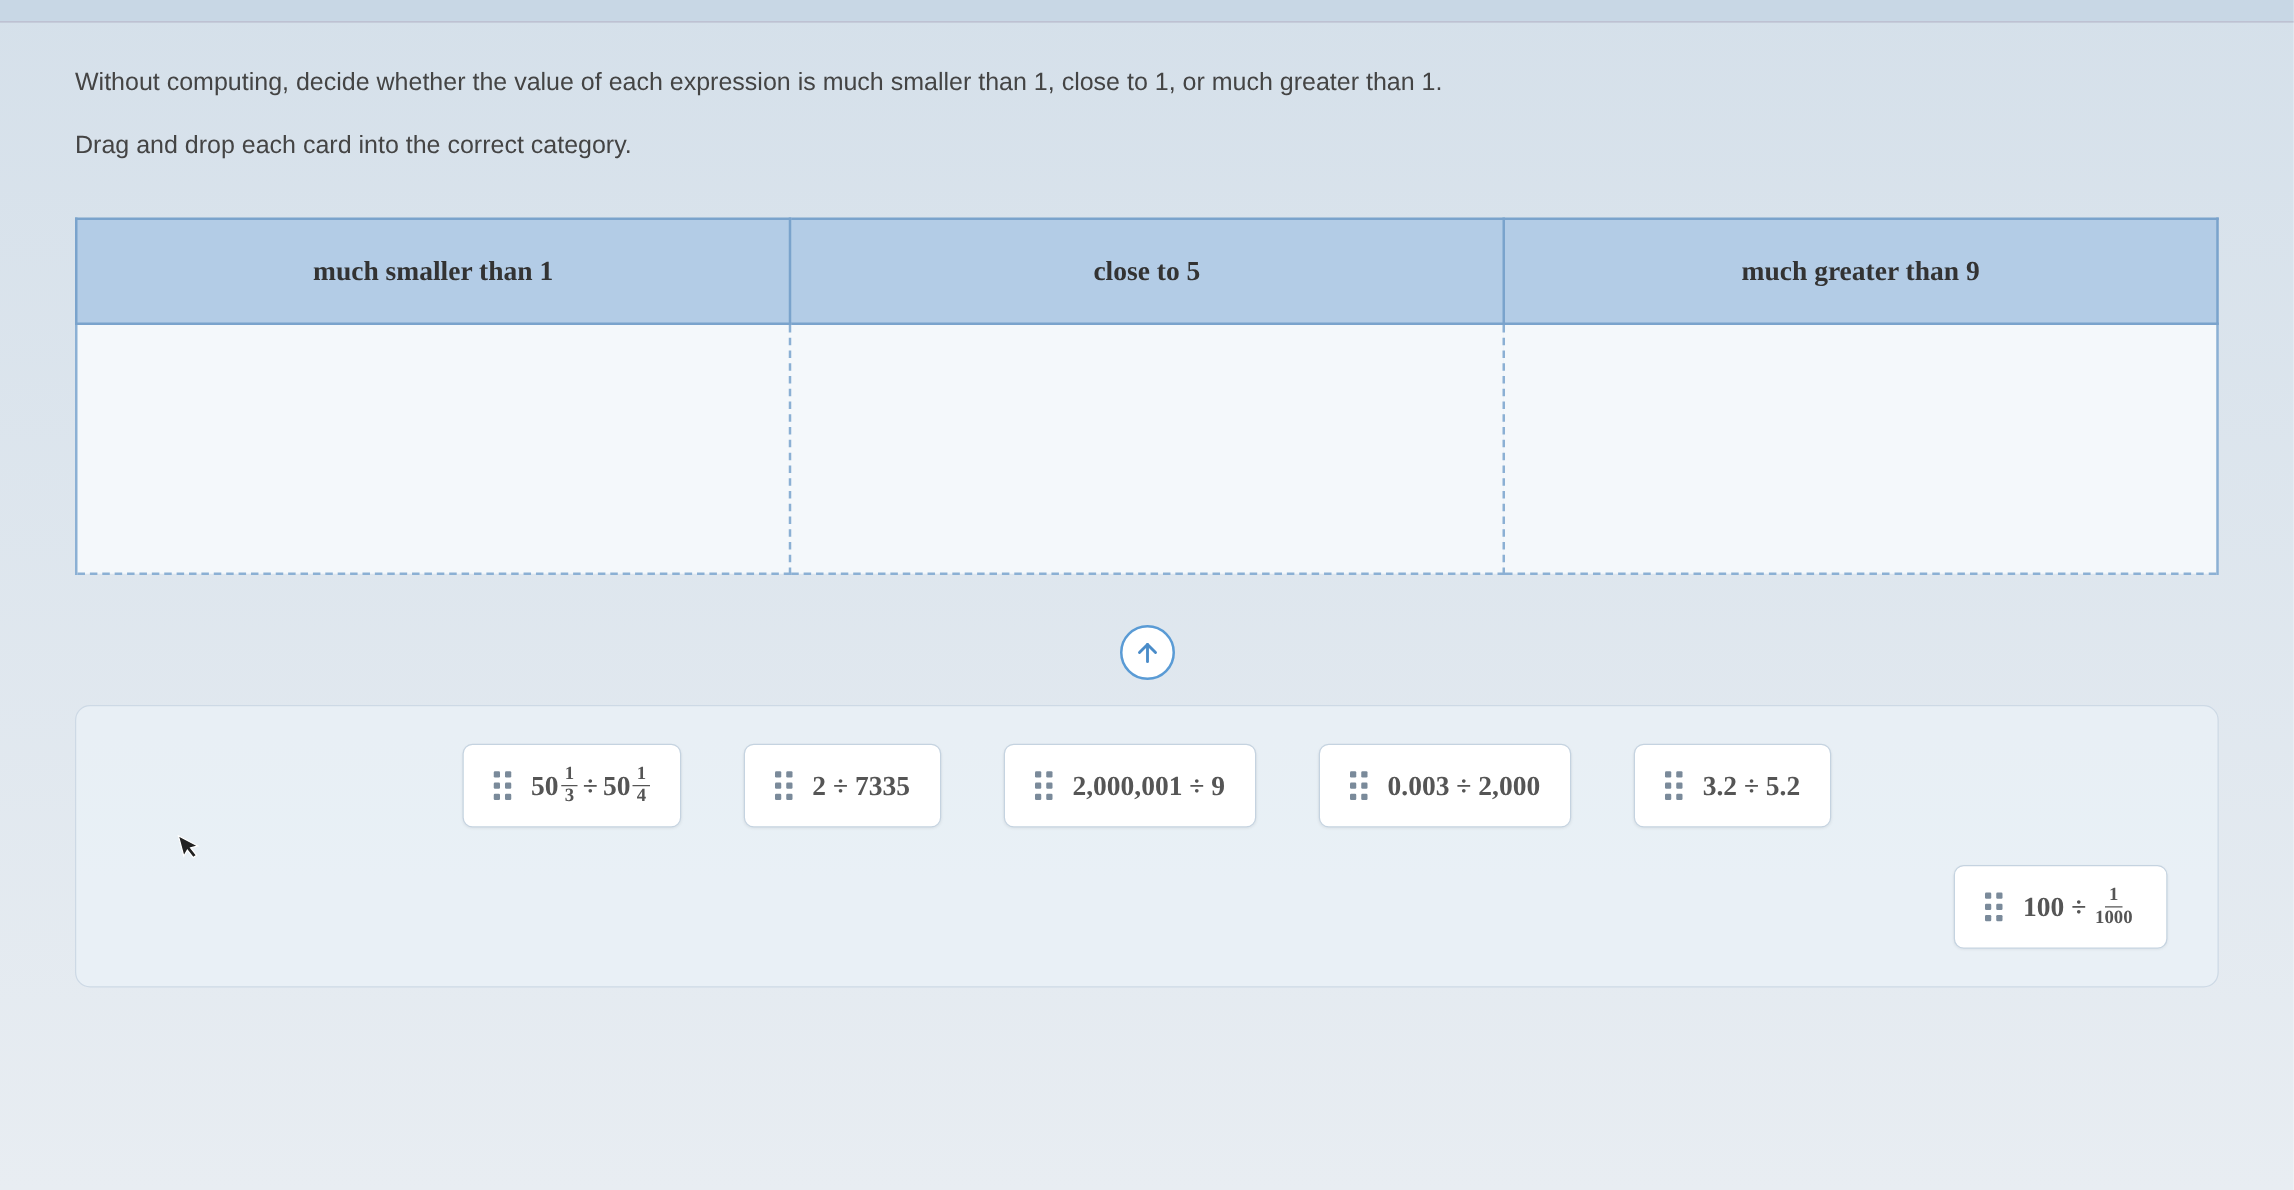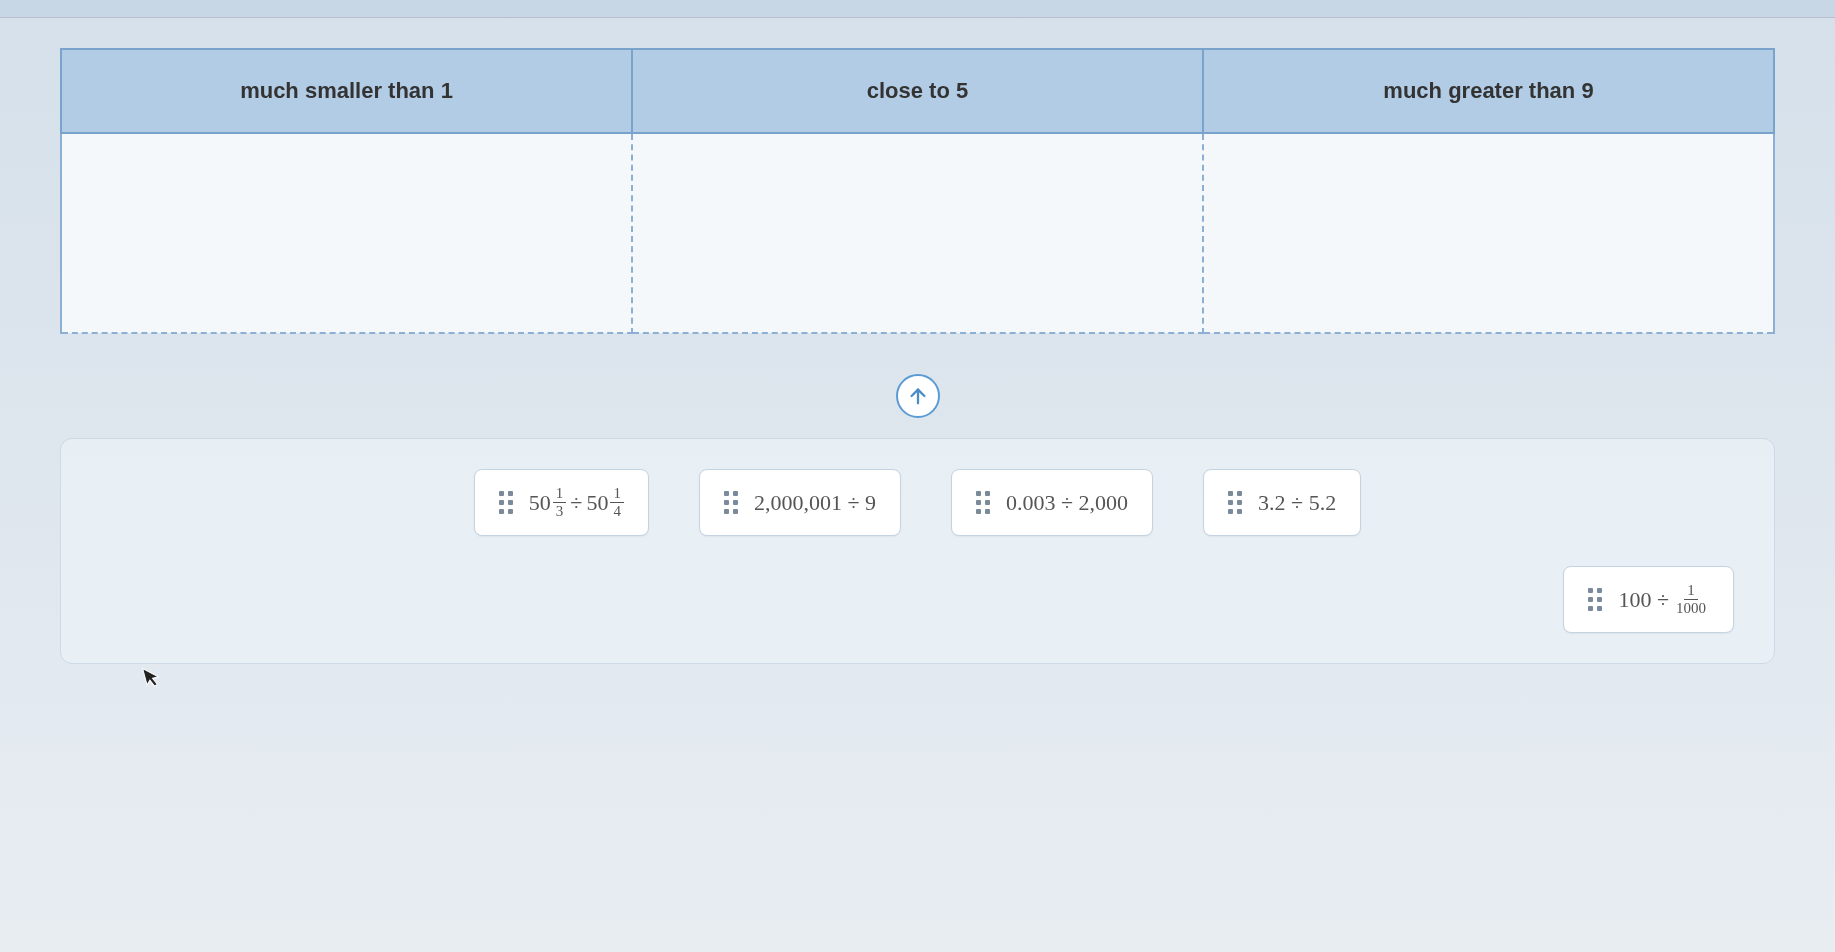--- a/index.html
+++ b/index.html
@@ -28,20 +28,21 @@
       line-height: 1.8;
       margin-bottom: 40px;
     }
     .instructions p {
       margin-bottom: 14px;
     }
     .category-table {
       width: 100%;
       border-collapse: collapse;
       margin-bottom: 40px;
+      font-family: Liberation Serif, serif;
     }
     .category-table th {
       background: #b3cce6;
       border: 2px solid #7aa3cc;
       padding: 28px 10px;
       font-size: 22px;
       font-weight: bold;
       color: #333;
       text-align: center;
       width: 33.33%;
@@ -76,20 +77,21 @@
     }
     .arrow-circle svg {
       width: 22px;
       height: 22px;
     }
     .cards-area {
       background: rgba(235, 242, 248, 0.7);
       border: 1px solid #cdd9e5;
       border-radius: 12px;
       padding: 30px 40px;
+      font-weight: bold;
     }
     .cards-row {
       display: flex;
       justify-content: center;
       gap: 50px;
       flex-wrap: wrap;
       margin-bottom: 30px;
     }
     .cards-row:last-child {
       margin-bottom: 0;
@@ -157,20 +159,24 @@
       transform: rotate(-15deg);
     }
   </style>
 </head>
 <body>
 
 <div class="header-bar"></div>
 
 <div class="content">
 
+  <div class="instructions">
+    <p>Without computing, decide whether the value of each expression is much smaller than 1, close to 1, or much greater than 1.</p>
+    <p>Drag and drop each card into the correct category.</p>
+  </div>
 
   <table class="category-table">
     <thead>
       <tr>
         <th>much smaller than 1</th>
         <th>close to 5</th>
         <th>much greater than 9</th>
       </tr>
     </thead>
     <tbody>
@@ -215,20 +221,31 @@
           <span class="mixed">
             <span>50</span>
             <span class="frac">
               <span class="num">1</span>
               <span class="den">4</span>
             </span>
           </span>
         </div>
       </div>
 
+      <div class="card">
+        <div class="drag-handle">
+          <span></span>
+            <span></span>
+            <span></span>
+            <span></span>
+            <span></span>
+            <span></span>
+        </div>
+        <div class="card-content">2 ÷ 7335</div>
+      </div>
 
       <div class="card">
         <div class="drag-handle">
           <span></span>
             <span></span>
             <span></span>
             <span></span>
             <span></span>
             <span></span>
         </div>

